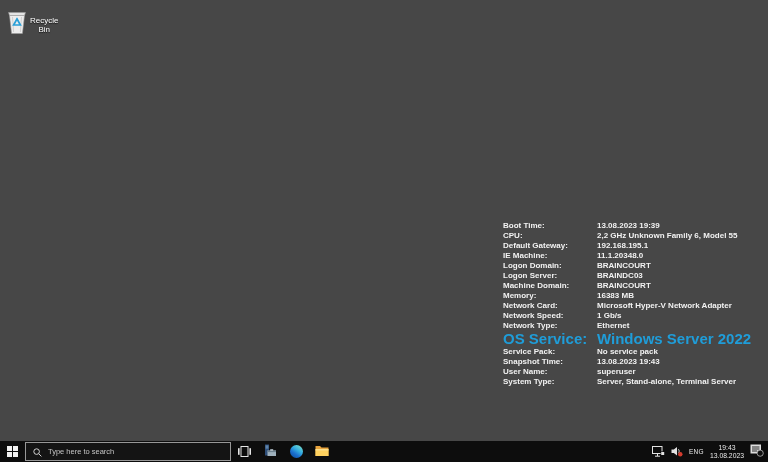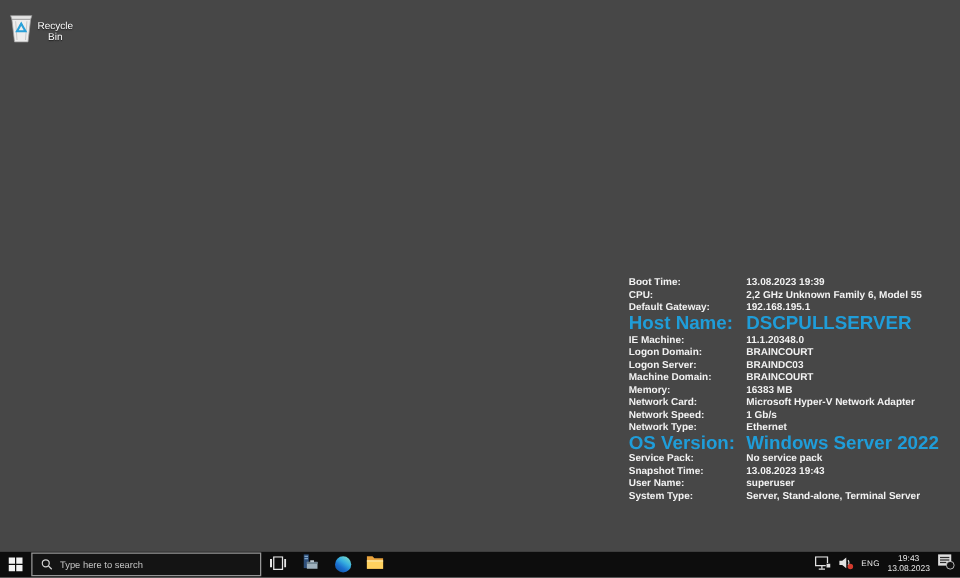--- a/index.html
+++ b/index.html
@@ -32,21 +32,21 @@
   }
   
   .taskbar {
     position:absolute; left:0; bottom:0; width:768px; height:21px;
     background:#0d0d0d; display:flex; align-items:stretch;
   }
   .start-btn { width:25px; display:flex; align-items:center; justify-content:center; }
   .win-logo { width:11px; height:11px; display:grid; grid-template-columns:5px 5px; grid-template-rows:5px 5px; gap:1px; }
   .win-logo span { background:#f2f2f2; }
   .search-box {
-    width:184px; margin:1px 0; background:#141414;
+    width:206px; margin:1px 0; background:#141414;
     border:1px solid #979797; display:flex; align-items:center;
     padding-left:7px; gap:6px;
   }
   .search-box .ph { font-size:7.5px; color:#c4c4c4; white-space:nowrap; }
   .tb-btn { width:26px; display:flex; align-items:center; justify-content:center; }
   .tb-btn:first-of-type { width:24px; }
   .tb-spacer { flex:1; }
   .tray { display:flex; align-items:center; gap:6px; padding-right:4px; }
   .tray-lang { font-size:6.5px; color:#eaeaea; letter-spacing:0.3px; }
   .tray-clock { text-align:center; color:#eaeaea; font-size:6.8px; line-height:8px; white-space:nowrap; }
@@ -80,24 +80,20 @@
         <span class="bg-value">13.08.2023 19:39</span>
       </div>
       <div class="bg-row">
         <span class="bg-label">CPU:</span>
         <span class="bg-value">2,2 GHz Unknown Family 6, Model 55</span>
       </div>
       <div class="bg-row">
         <span class="bg-label">Default Gateway:</span>
         <span class="bg-value">192.168.195.1</span>
       </div>
-      <div class="bg-row big">
-        <span class="bg-label">Host Name:</span>
-        <span class="bg-value">DSCPULLSERVER</span>
-      </div>
       <div class="bg-row">
         <span class="bg-label">IE Machine:</span>
         <span class="bg-value">11.1.20348.0</span>
       </div>
       <div class="bg-row">
         <span class="bg-label">Logon Domain:</span>
         <span class="bg-value">BRAINCOURT</span>
       </div>
       <div class="bg-row">
         <span class="bg-label">Logon Server:</span>
@@ -117,21 +113,21 @@
       </div>
       <div class="bg-row">
         <span class="bg-label">Network Speed:</span>
         <span class="bg-value">1 Gb/s</span>
       </div>
       <div class="bg-row">
         <span class="bg-label">Network Type:</span>
         <span class="bg-value">Ethernet</span>
       </div>
       <div class="bg-row big">
-        <span class="bg-label">OS Version:</span>
+        <span class="bg-label">OS Service:</span>
         <span class="bg-value">Windows Server 2022</span>
       </div>
       <div class="bg-row">
         <span class="bg-label">Service Pack:</span>
         <span class="bg-value">No service pack</span>
       </div>
       <div class="bg-row">
         <span class="bg-label">Snapshot Time:</span>
         <span class="bg-value">13.08.2023 19:43</span>
       </div>

